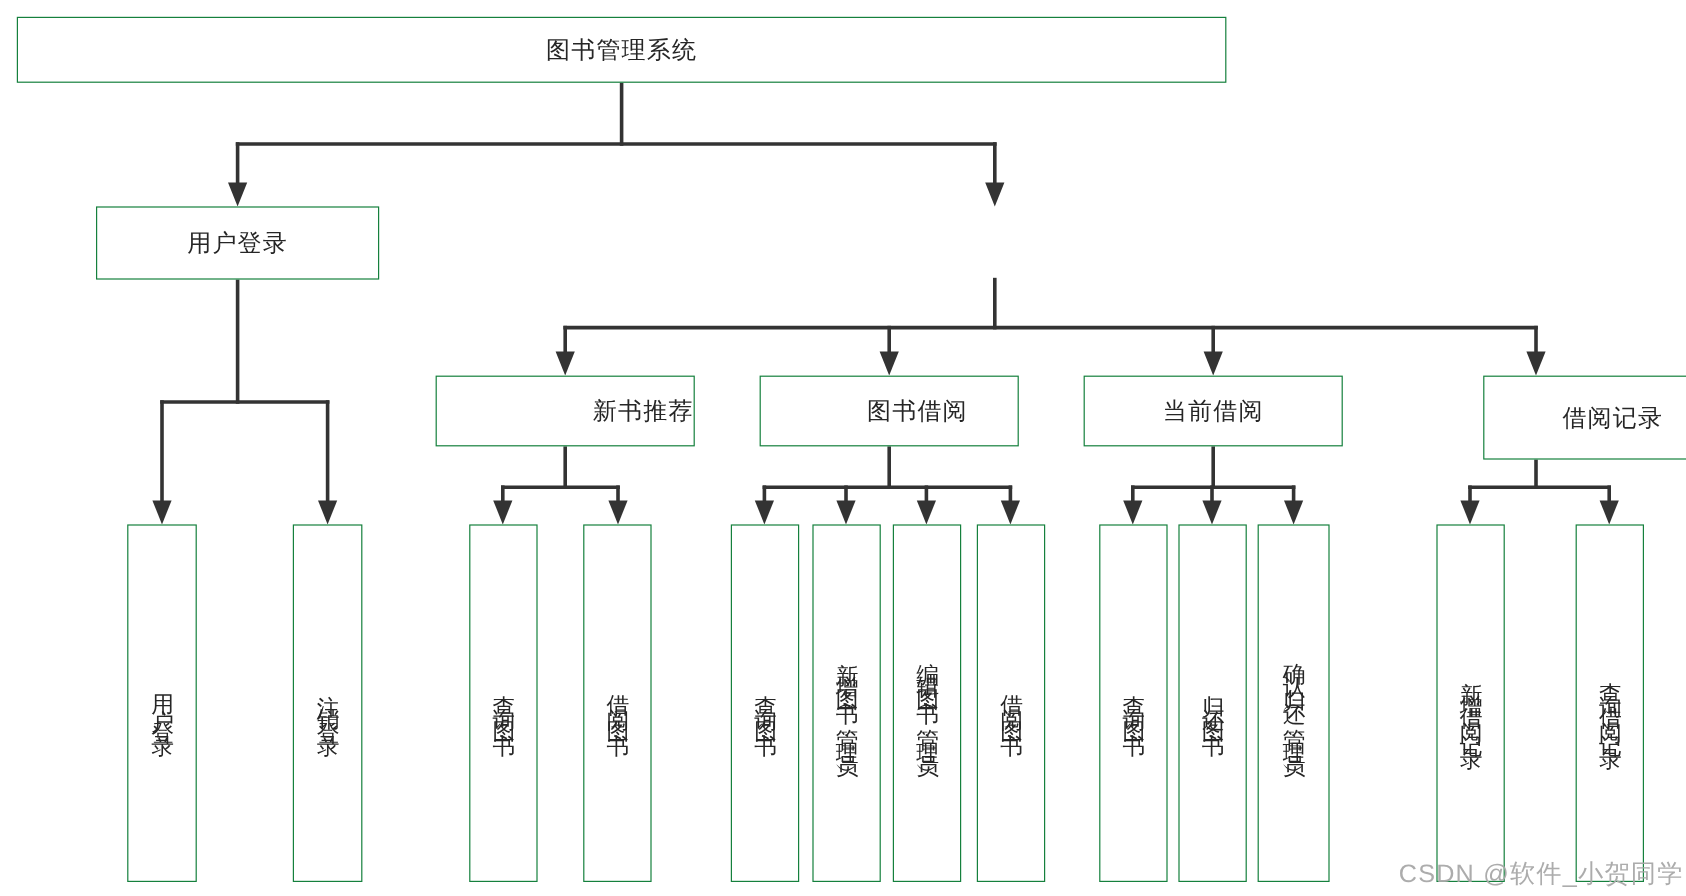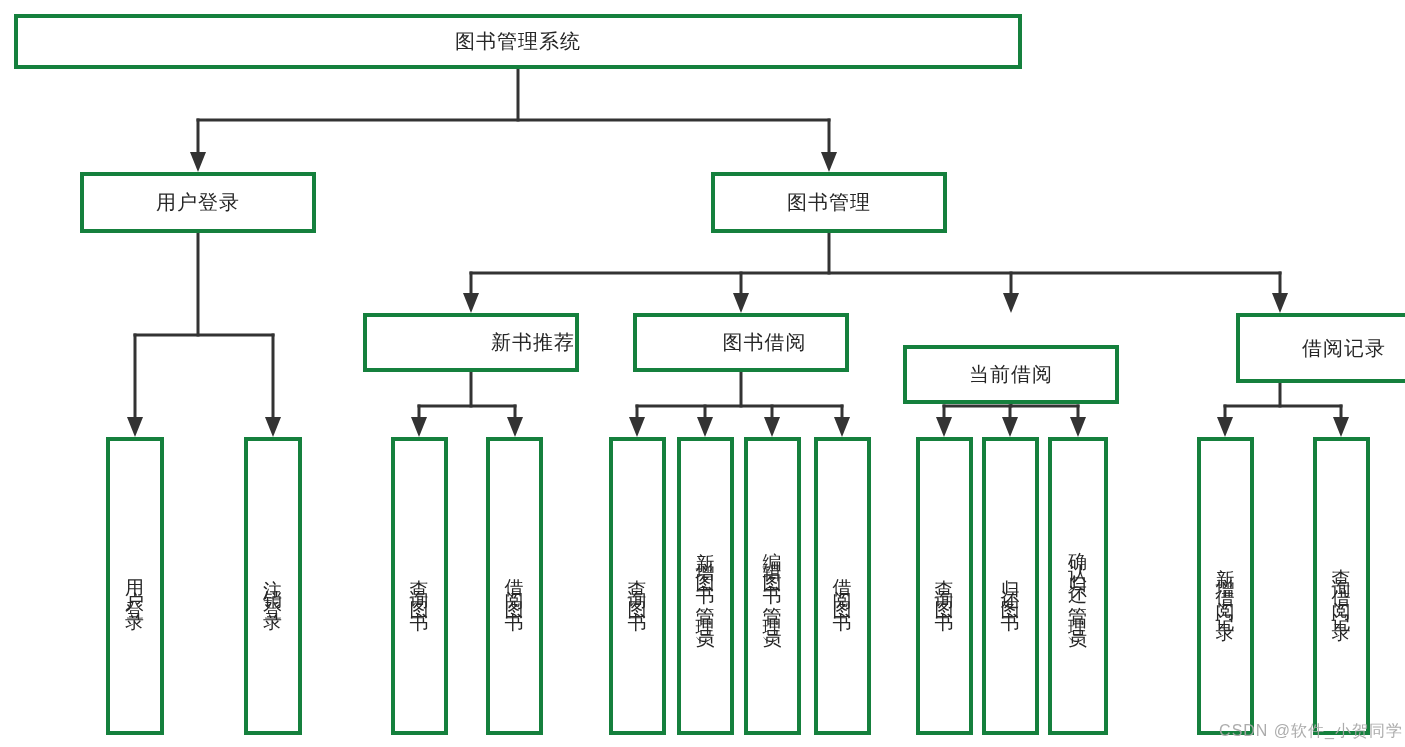--- a/index.html
+++ b/index.html
@@ -18,21 +18,21 @@
   .connectors {
     position: absolute;
     left: 0;
     top: 0;
     z-index: 1;
   }
   .box {
     position: absolute;
     box-sizing: border-box;
     background: #ffffff;
-    border: 4px solid #15803d;
+    border: 1px solid #15803d;
     display: flex;
     align-items: center;
     justify-content: center;
     z-index: 2;
   }
   .hlabel {
     color: #262626;
     font-size: 20px;
     letter-spacing: 1px;
     white-space: nowrap;
@@ -43,21 +43,21 @@
     color: #262626;
     font-size: 19px;
     letter-spacing: 11px;
     line-height: 1;
     white-space: nowrap;
   }
   .watermark {
     position: absolute;
     right: 2px;
     bottom: 5px;
-    font-size: 16px;
+    font-size: 21px;
     color: rgba(168, 168, 168, 0.95);
     letter-spacing: 1px;
     z-index: 3;
     white-space: nowrap;
   }
 </style>
 </head>
 <body>
 
 <div class="canvas">
@@ -138,31 +138,28 @@
     </g>
   </svg>
 
   <div class="box" style="left:14px; top:14px; width:1008px; height:55px;">
     <span class="hlabel">图书管理系统</span>
   </div>
 
   <div class="box" style="left:80px; top:172px; width:236px; height:61px;">
     <span class="hlabel">用户登录</span>
   </div>
-  <div class="box" style="left:711px; top:172px; width:236px; height:61px;">
-    <span class="hlabel">图书管理</span>
-  </div>
 
   <div class="box" style="left:363px; top:313px; width:216px; height:59px;justify-content:flex-end;">
     <span class="hlabel">新书推荐</span>
   </div>
   <div class="box" style="left:633px; top:313px; width:216px; height:59px;padding-left:47px;">
     <span class="hlabel">图书借阅</span>
   </div>
-  <div class="box" style="left:903px; top:313px; width:216px; height:59px;margin-top:32px;">
+  <div class="box" style="left:903px; top:313px; width:216px; height:59px;">
     <span class="hlabel">当前借阅</span>
   </div>
   <div class="box" style="left:1236px; top:313px; width:216px; height:70px;">
     <span class="hlabel">借阅记录</span>
   </div>
 
   <div class="box" style="left:106px; top:437px; width:58px; height:298px;">
     <span class="vlabel">用户登录</span>
   </div>
   <div class="box" style="left:244px; top:437px; width:58px; height:298px;">

